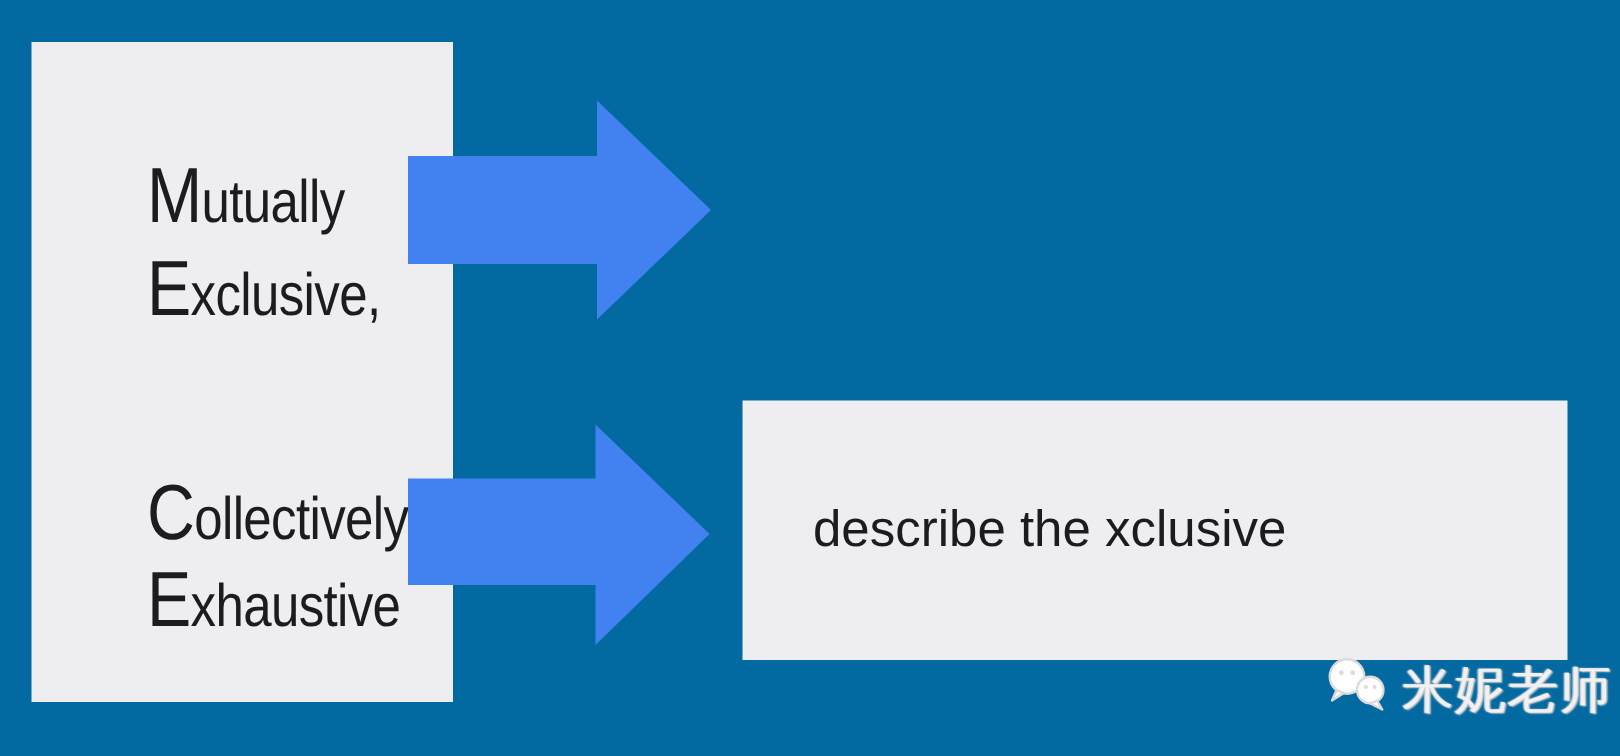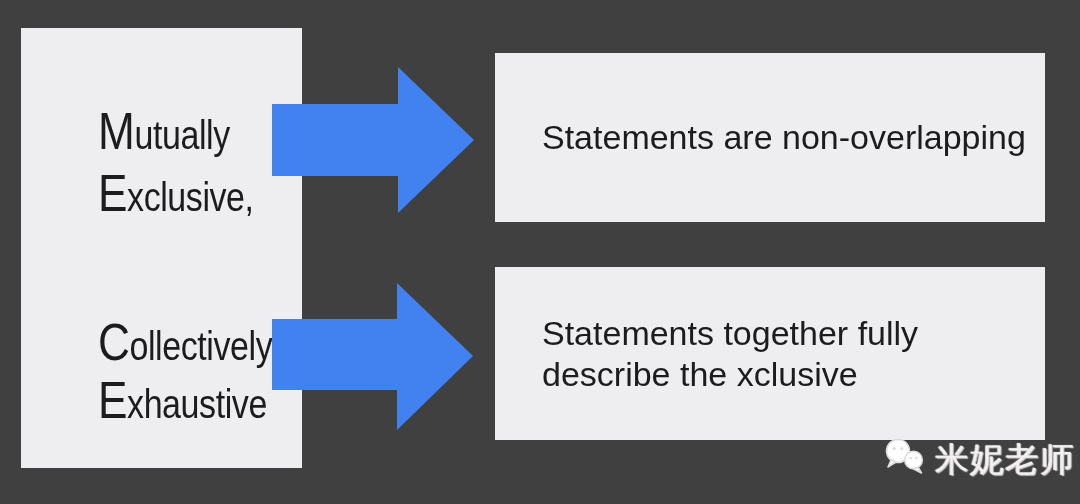--- a/index.html
+++ b/index.html
@@ -6,21 +6,21 @@
     --panel-bg:#eeedef;
     --arrow-blue:#4282f0;
     --text-dark:#1c1c1e;
     --watermark-gray:#dcdadb;
   }
   *{margin:0;padding:0;box-sizing:border-box;}
   html,body{background:#ffffff;}
   .stage{
     position:relative;
     width:1080px;height:504px;
-    background:#404040;
+    background:#0369a1;
     overflow:hidden;
     font-family:"Liberation Sans","DejaVu Sans",sans-serif;
     color:var(--text-dark);
     padding-left:32px;
   }
   
   .left-panel{
     position:absolute;left:21px;top:28px;
     width:281px;height:440px;
     background:var(--panel-bg);
@@ -82,26 +82,22 @@
     <div class="term-line l2"><span class="initial">E</span><span>xclusive,</span></div>
     <div class="term-line l3"><span class="initial">C</span><span>ollectively</span></div>
     <div class="term-line l4"><span class="initial">E</span><span>xhaustive</span></div>
   </div>
 
   <svg class="arrows" viewBox="0 0 1080 504" aria-hidden="true">
     <polygon fill="var(--arrow-blue)" points="272,104 398,104 398,67 474,140 398,213 398,176 272,176"></polygon>
     <polygon fill="var(--arrow-blue)" points="272,319 397,319 397,283 473,356 397,430 397,390 272,390"></polygon>
   </svg>
 
-  <div class="def-box d1">
-    <div class="def-line">Statements are non-overlapping</div>
-  </div>
 
   <div class="def-box d2">
-    <div class="def-line">Statements together fully</div>
     <div class="def-line">describe the xclusive</div>
   </div>
 
   <div class="watermark">
     <svg width="48" height="48" viewBox="0 0 48 48" aria-hidden="true">
       <g fill="#fefefe" stroke="var(--watermark-gray)" stroke-width="1.6">
         <circle cx="16" cy="15" r="11.5"></circle>
         <path d="M9,24 L6,31 L14,26 Z" stroke-linejoin="round"></path>
         <circle cx="31.5" cy="24" r="8.8"></circle>
         <path d="M36,31 L39.5,37 L31.5,33 Z" stroke-linejoin="round"></path>

